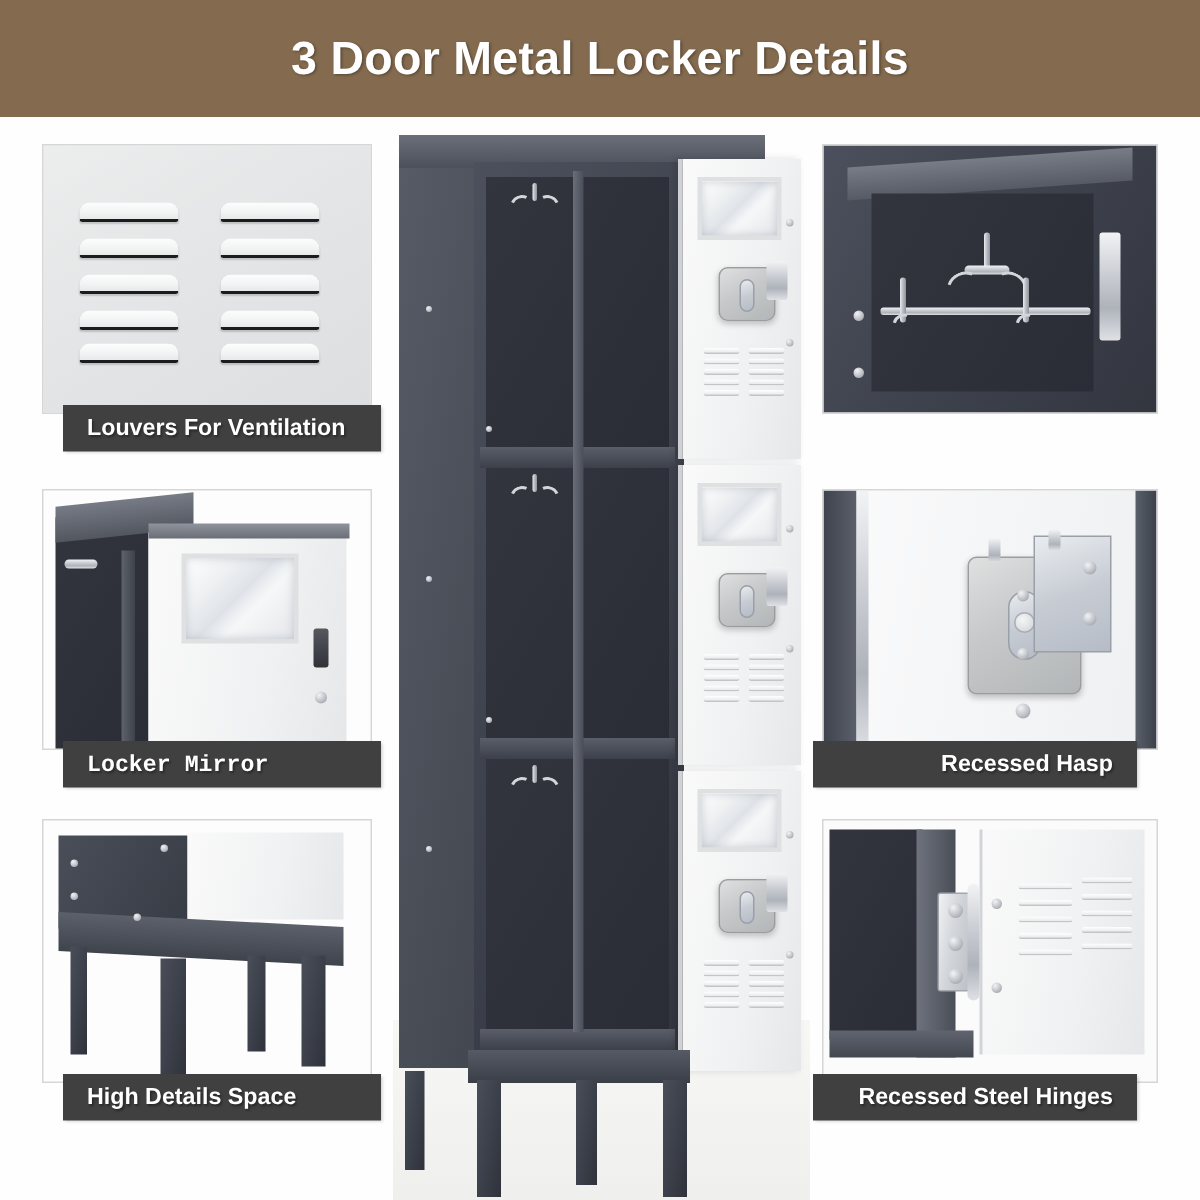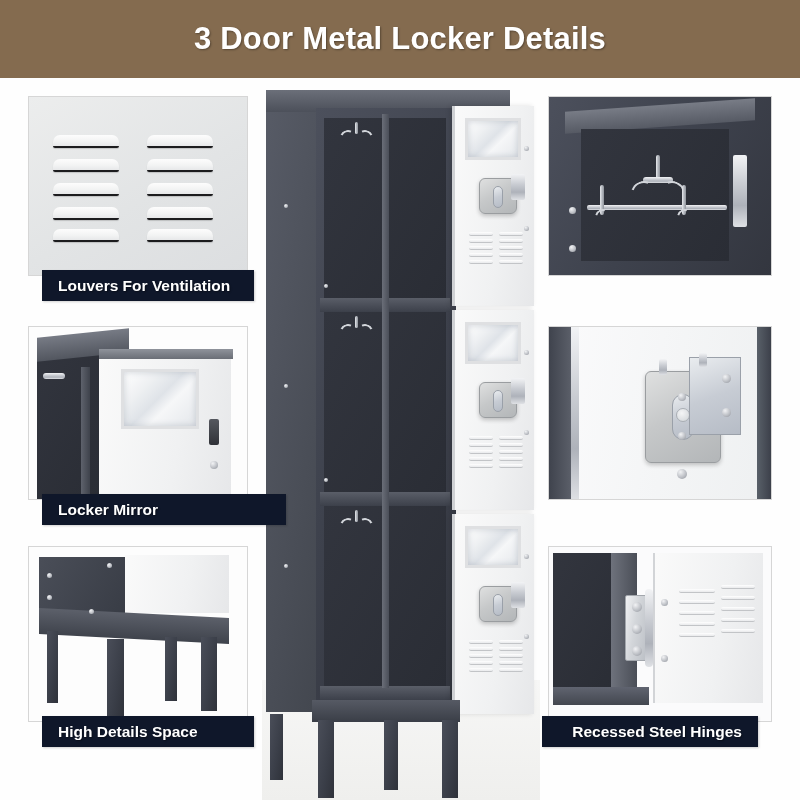--- a/index.html
+++ b/index.html
@@ -31,21 +31,21 @@
   .card { position: absolute; }
   .card-photo {
     position: absolute; left: 0; top: 0;
     width: 100%;
     border: 1px solid #d6d6d6;
     background: #f3f3f3;
     overflow: hidden;
   }
   .card-label {
     position: absolute;
-    background: #0f172a;
+    background: #404040;
     color: #fff;
     font-size: 15.5px;
     font-weight: bold;
     display: flex; align-items: center;
     height: 31px;
     text-shadow: 1px 1px 1.6px rgba(0,0,0,0.4);
     white-space: nowrap;
     box-shadow: 1px 1px 2px rgba(0,0,0,0.18);
   }
   .label-left  { left: 14px;  padding-left: 16px; }
@@ -314,21 +314,21 @@
            background:linear-gradient(180deg,#777b85,#52565f);transform:skewY(-6deg);"></div>
       <div class="chrome" style="left:14px;top:46px;width:22px;height:6px;border-radius:3px;"></div>
       <div class="dark-body" style="left:52px;top:40px;width:9px;height:132px;background:linear-gradient(90deg,#5e626c,#3e424b);"></div>
       <div class="white-door" style="left:70px;top:28px;width:132px;height:146px;">
         <div class="mirror-glass" style="left:22px;top:14px;width:78px;height:60px;"></div>
         <div class="chrome" style="right:12px;top:64px;width:10px;height:26px;border-radius:2px;background:linear-gradient(180deg,#55585f,#303238);"></div>
         <div class="screw" style="right:13px;top:106px;width:8px;height:8px;"></div>
       </div>
       <div class="dark-body" style="left:70px;top:22px;width:134px;height:10px;background:linear-gradient(180deg,#8f939b,#6a6e76);"></div>
     </div>
-    <div class="card-label label-left" style="top:168px; width:244px;">
+    <div class="card-label label-left" style="top:168px; width:212px;font-family:Liberation Mono, monospace;">
       <span>Locker Mirror</span>
     </div>
   </div>
 
   <div class="card" style="left:548px;top:326px;width:224px;height:194px;">
     <div class="card-photo" style="height:174px;">
       <div style="position:absolute;inset:0;background:linear-gradient(100deg,#fbfbfc,#eef0f1);"></div>
       <div class="dark-body" style="left:0;top:0;width:22px;height:174px;
            background:linear-gradient(90deg,#3f434d,#5b5f69);"></div>
       <div class="chrome" style="left:22px;top:0;width:8px;height:174px;border-radius:0;"></div>
@@ -341,20 +341,23 @@
         <div class="screw" style="left:32px;top:21px;width:8px;height:8px;"></div>
         <div class="screw" style="left:32px;top:60px;width:8px;height:8px;"></div>
       </div>
       <div class="hasp-plate" style="left:140px;top:30px;width:52px;height:78px;">
         <div class="screw" style="left:32px;top:16px;width:9px;height:9px;"></div>
         <div class="screw" style="left:32px;top:50px;width:9px;height:9px;"></div>
       </div>
       <div class="chrome" style="left:110px;top:32px;width:8px;height:16px;"></div>
       <div class="chrome" style="left:150px;top:26px;width:8px;height:14px;"></div>
       <div class="screw" style="left:128px;top:142px;width:10px;height:10px;"></div>
+    </div>
+    <div class="card-label label-right" style="top:168px; width:216px;">
+      <span>Recessed Hasp</span>
     </div>
   </div>
 
   <div class="card" style="left:28px;top:546px;width:220px;height:196px;">
     <div class="card-photo" style="height:176px;background:#fdfdfd;">
       <div class="dark-body" style="left:10px;top:10px;width:86px;height:62px;
            background:linear-gradient(120deg,#4a4e58,#383c45);"></div>
       <div class="white-door" style="left:96px;top:8px;width:104px;height:58px;"></div>
       <div class="dark-body" style="left:10px;top:66px;width:190px;height:26px;
            background:linear-gradient(180deg,#5c606a,#3f434c);transform:skewY(3deg);"></div>

